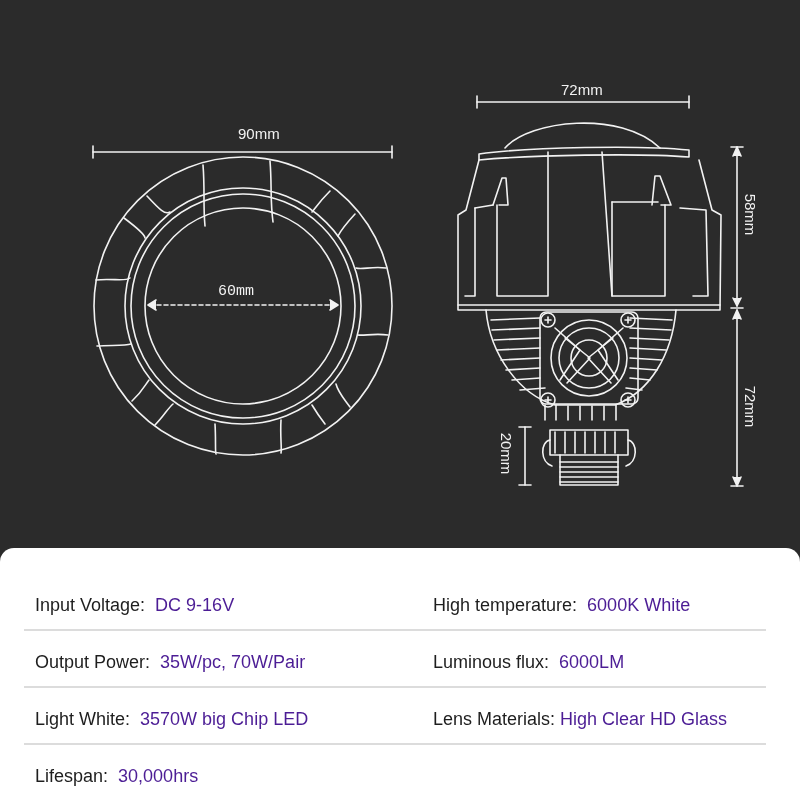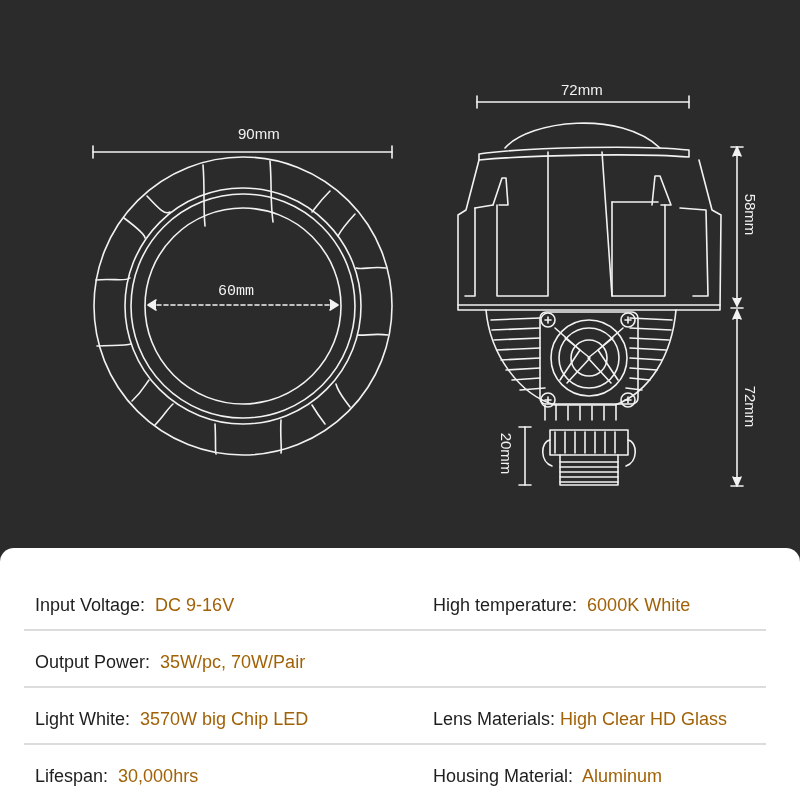--- a/index.html
+++ b/index.html
@@ -10,21 +10,21 @@
   .dim-label { position: absolute; color: #f2f2f2; font-size: 15px; font-family: "Liberation Sans", sans-serif; white-space: nowrap; }
   .dim-label.vert { transform: rotate(90deg); transform-origin: center center; }
   .spec-panel { position: absolute; left: 0; top: 548px; width: 800px; height: 252px; background: #ffffff; border-radius: 14px 14px 0 0; }
   .spec-table { position: absolute; left: 24px; top: 0; width: 742px; }
   .spec-row { position: relative; height: 57px; border-bottom: 2px solid #dcdcdc; }
   .spec-row.first { height: 83px; }
   .spec-cell { position: absolute; bottom: 13px; font-size: 18px; color: #1e1e1e; white-space: nowrap; }
   .spec-cell.left { left: 11px; }
   .spec-cell.right { left: 409px; }
   .spec-key { font-weight: normal; }
-  .spec-val { color: #a16207; }
+  .spec-val { color: #4c1d95; }
 </style>
 </head>
 <body>
 
 <div class="diagram">
   <svg width="800" height="548" viewBox="0 0 800 548">
     <g fill="none" stroke="#f2f2f2" stroke-width="1.6" stroke-linecap="round" stroke-linejoin="round">
 
       <g>
 
@@ -138,23 +138,23 @@
 </div>
 
 <div class="spec-panel">
   <div class="spec-table">
     <div class="spec-row first">
       <span class="spec-cell left"><span class="spec-key">Input Voltage:</span>&nbsp; <span class="spec-val">DC 9-16V</span></span>
       <span class="spec-cell right"><span class="spec-key">High temperature:</span>&nbsp; <span class="spec-val">6000K White</span></span>
     </div>
     <div class="spec-row">
       <span class="spec-cell left"><span class="spec-key">Output Power:</span>&nbsp; <span class="spec-val">35W/pc, 70W/Pair</span></span>
+      <span class="spec-cell right"><span class="spec-key">Luminous flux:</span>&nbsp; <span class="spec-val">6000LM</span></span>
     </div>
     <div class="spec-row">
       <span class="spec-cell left"><span class="spec-key">Light White:</span>&nbsp; <span class="spec-val">3570W big Chip LED</span></span>
       <span class="spec-cell right"><span class="spec-key">Lens Materials:</span> <span class="spec-val">High Clear HD Glass</span></span>
     </div>
     <div class="spec-row">
       <span class="spec-cell left"><span class="spec-key">Lifespan:</span>&nbsp; <span class="spec-val">30,000hrs</span></span>
-      <span class="spec-cell right"><span class="spec-key">Housing Material:</span>&nbsp; <span class="spec-val">Aluminum</span></span>
     </div>
   </div>
 </div>
 
 </body></html>

